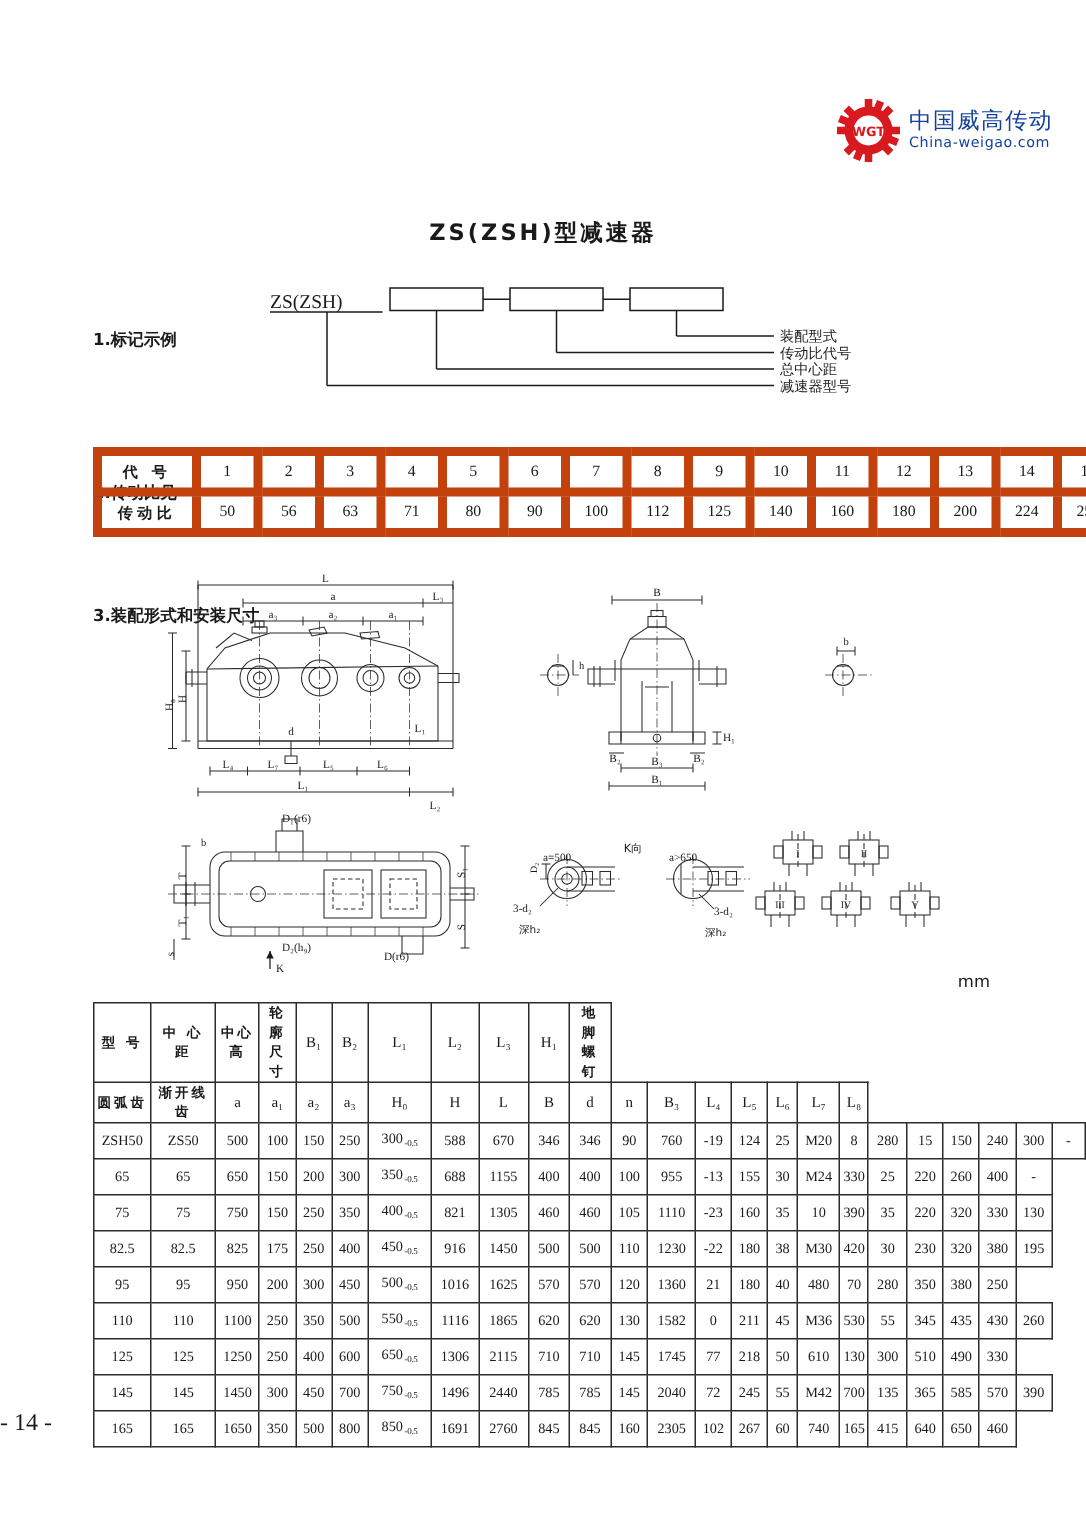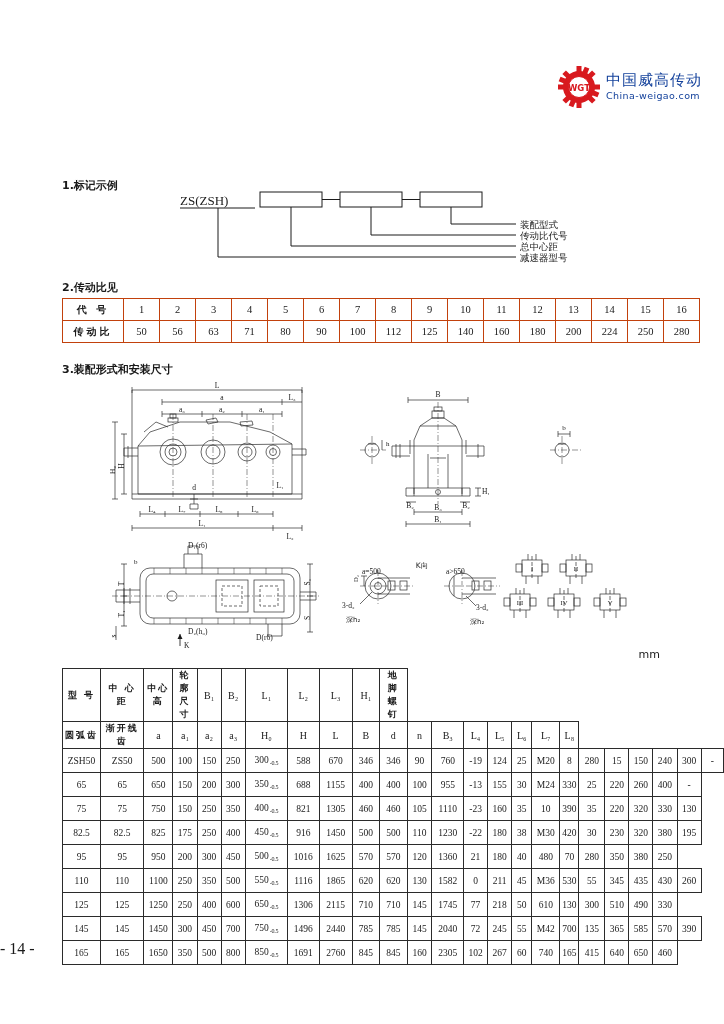--- a/index.html
+++ b/index.html
@@ -20,36 +20,36 @@
   .logo-cn{font-family:"DejaVu Sans", sans-serif;font-size:15px;font-weight:normal;color:#12409b;letter-spacing:1px;}
   .logo-en{font-family:"DejaVu Sans", sans-serif;font-size:9.5px;color:#12409b;letter-spacing:.4px;margin-top:3px;}
 
   
   .doc-title{
     position:absolute;left:0;top:146px;width:724px;text-align:center;
     font-family:"DejaVu Sans", sans-serif;font-size:15px;font-weight:bold;letter-spacing:2px;
   }
 
   
-  .sec{position:absolute;font-family:"DejaVu Sans", sans-serif;font-size:11px;font-weight:bold;}
+  .sec{position:absolute;font-family:"DejaVu Sans", sans-serif;font-size:11px;font-weight:bold;margin-top:41px;}
   #sec1{left:62px;top:178px;}
   #sec2{left:62px;top:280px;}
   #sec3{left:62px;top:362px;}
 
   
   .mark-wrap{position:absolute;left:160px;top:186px;width:430px;height:80px;}
   .mark-wrap svg{display:block;}
 
   
   .ratio-table{
     position:absolute;left:62px;top:298px;border-collapse:collapse;
     font-family:"Liberation Serif", serif;font-size:10.5px;
   }
   .ratio-table td{
-    border:1px solid #c2410c;text-align:center;vertical-align:middle;
+    border:6px solid #c2410c;text-align:center;vertical-align:middle;
     height:21px;min-width:31px;padding:0 2px;
   }
   .ratio-table td.lbl{
     font-family:"DejaVu Sans", sans-serif;font-size:10px;font-weight:bold;
     min-width:56px;letter-spacing:3px;
   }
 
   
   .drawings{position:absolute;left:110px;top:378px;width:545px;height:270px;}
   .drawings svg{display:block;}
@@ -104,20 +104,21 @@
         <circle cx="21" cy="21" r="10.5" fill="none" stroke="#d8191e" stroke-width="1"></circle>
         <text x="21" y="24.5" text-anchor="middle" font-family="DejaVu Sans, sans-serif" font-size="8.5" font-weight="bold" fill="#d8191e">WGT</text>
       </svg>
     </div>
     <div class="logo-text">
       <span class="logo-cn">中国威高传动</span>
       <span class="logo-en">China-weigao.com</span>
     </div>
   </div>
 
+  <div class="doc-title">ZS(ZSH)型减速器</div>
 
   <div class="sec" id="sec1">1.标记示例</div>
 
   <div class="mark-wrap">
     <svg width="430" height="80" viewBox="0 0 430 80">
       <g stroke="#1a1a1a" stroke-width="1" fill="none">
 
         <rect x="100" y="6" width="62" height="15"></rect>
         <rect x="180" y="6" width="62" height="15"></rect>
         <rect x="260" y="6" width="62" height="15"></rect>

